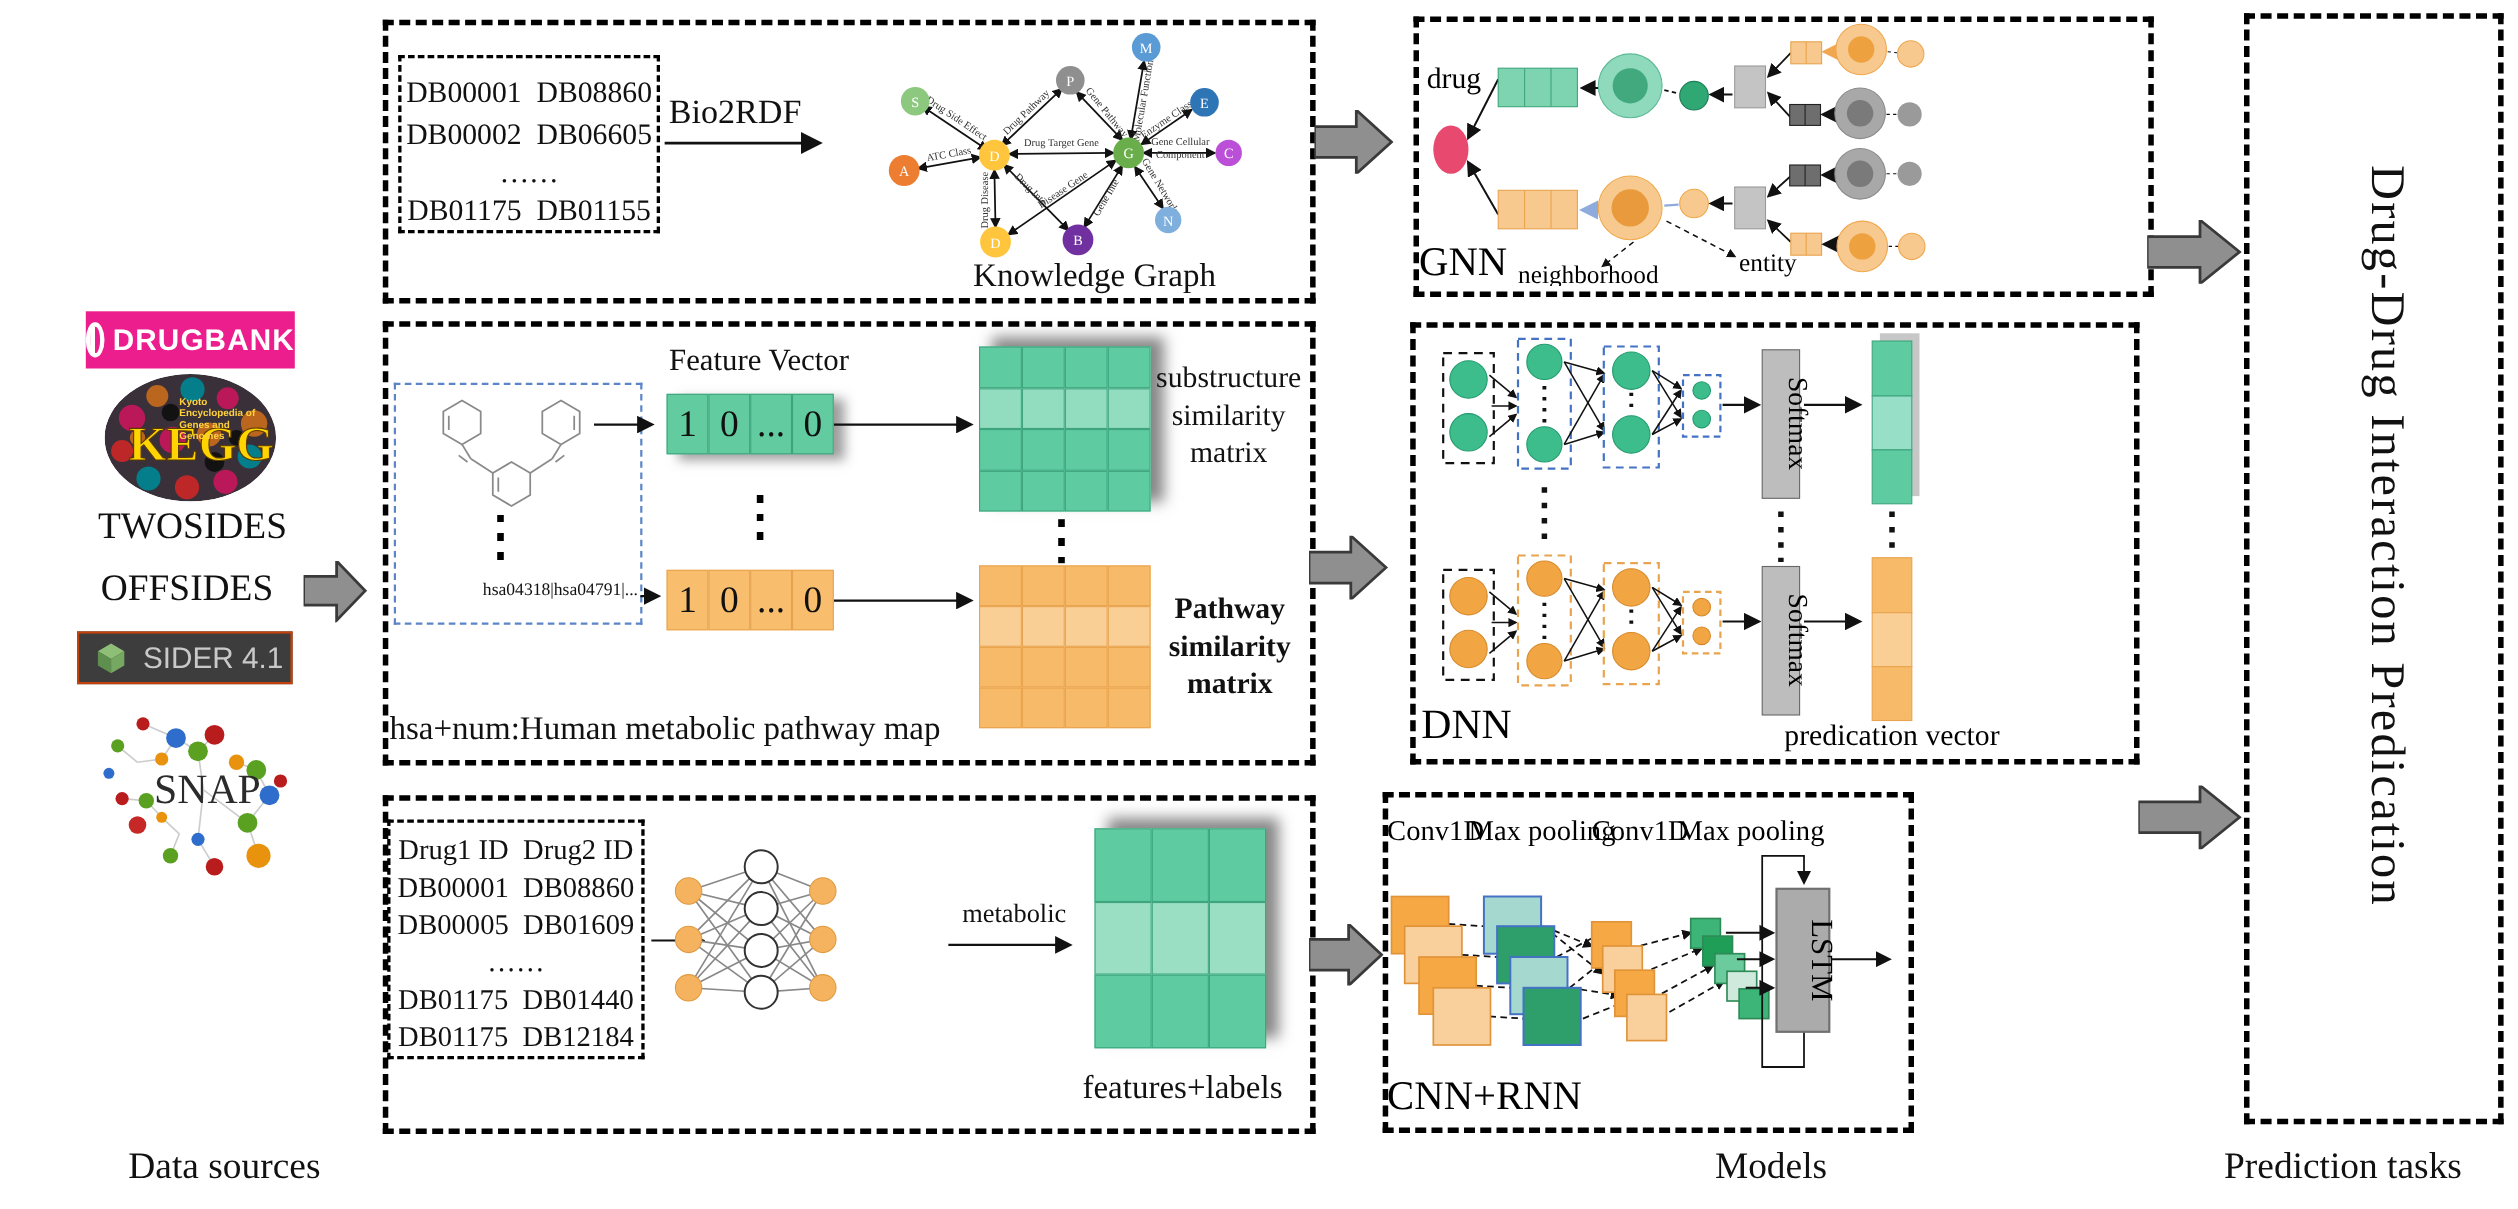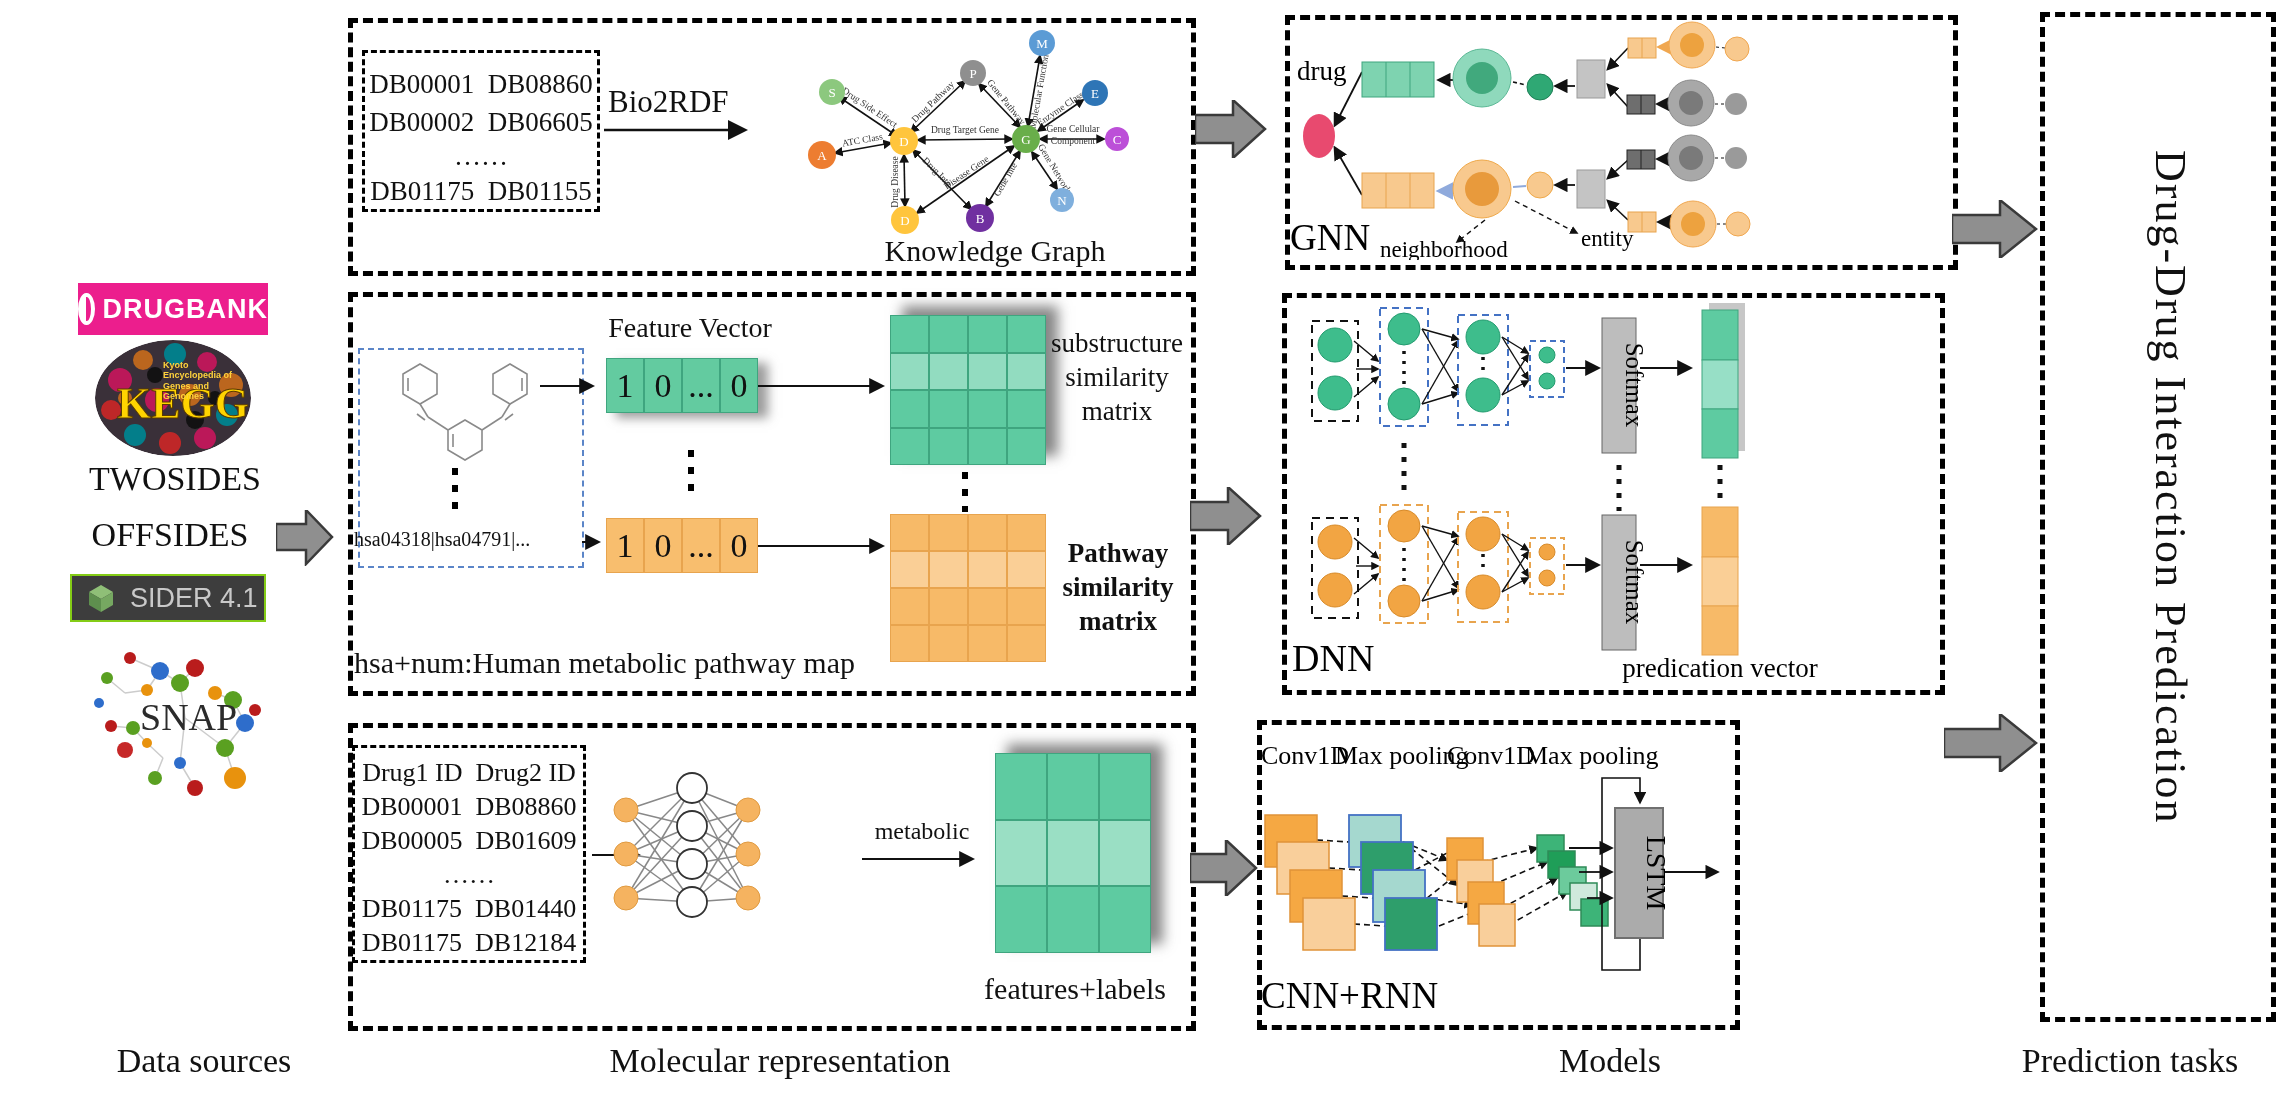--- a/index.html
+++ b/index.html
@@ -14,21 +14,21 @@
   .ctr{text-align:center;}
   .pre{white-space:pre;}
   .vdots{position:absolute;width:6px;background:repeating-linear-gradient(#000 0 7px,transparent 7px 17px);}
   .seclabel{font-size:34px;text-align:center;}
   
   .drugbank{background:#EC1E8D;display:flex;align-items:center;justify-content:center;gap:8px;}
   .db-icon{width:24px;height:24px;border:4px solid #fff;border-radius:50%;
            background:linear-gradient(90deg,#fff 0 45%,transparent 45%);}
   .drugbank span.t{color:#fff;font-weight:bold;font-size:27px;letter-spacing:1px;}
   
-  .sider{background:#3d3d3d;border:2px solid #84cc16;display:flex;align-items:center;gap:14px;padding-left:14px;box-sizing:border-box;}
+  .sider{background:#3d3d3d;border:2px solid #c2410c;display:flex;align-items:center;gap:14px;padding-left:14px;box-sizing:border-box;}
   .sider .t{color:#C9C9C9;font-size:27px;}
   
   .kegg{border-radius:50%;overflow:hidden;}
   .kegg-sub{color:#FFD23B;font-size:9px;line-height:1.15;font-weight:bold;}
   
   .matrix{display:grid;box-sizing:border-box;}
   .matrix div{box-sizing:border-box;}
   .m-green > div{background:#5ECBA1;border:1px solid #3FA57F;}
   .m-green.g44 > div:nth-child(n+5):nth-child(-n+8){background:#92DCC0;}
   .m-green.g33 > div:nth-child(n+4):nth-child(-n+6){background:#9ADFC4;}
@@ -329,21 +329,21 @@
       <line x1="140" y1="50" x2="132" y2="63"></line>
         <line x1="132" y1="63" x2="112" y2="76"></line>
       <line x1="55" y1="66" x2="47" y2="60"></line>
         <line x1="135" y1="66" x2="143" y2="60"></line>
       <line x1="38" y1="24" x2="38" y2="37"></line>
         <line x1="152" y1="24" x2="152" y2="37"></line>
         <line x1="83" y1="80" x2="83" y2="93"></line>
     </g>
   </svg>
   <div class="vdots" style="left:452px;top:468px;height:50px;"></div>
-  <div class="abs ser" style="left:354px;top:528px;width:226px;font-size:20px;">hsa04318|hsa04791|...</div>
+  <div class="abs ser" style="left:354px;top:528px;width:226px;font-size:16px;text-align:right;">hsa04318|hsa04791|...</div>
 
   <div class="abs ser ctr" style="left:600px;top:312px;width:180px;font-size:28px;">Feature Vector</div>
   <svg class="abs" style="left:540px;top:376px;" width="62" height="20">
       <line x1="0" y1="10" x2="52" y2="10" stroke="#111" stroke-width="2" marker-end="url(#ah)"></line>
     </svg>
   <div class="abs vec green shadow-r" style="left:606px;top:358px;width:152px;height:55px;">
     <div>1</div>
     <div>0</div>
     <div>...</div>
     <div>0</div>
@@ -648,17 +648,16 @@
     <polygon points="0,15 48,15 48,0 84,29 48,58 48,43 0,43" fill="#8F8F8F" stroke="#3a3a3a" stroke-width="2.5"></polygon>
   </svg>
   <svg class="abs" style="left:1944px;top:714px;" width="94" height="58">
     <polygon points="0,15 56,15 56,0 92,29 56,58 56,43 0,43" fill="#8F8F8F" stroke="#3a3a3a" stroke-width="2.5"></polygon>
   </svg>
 
   <div class="abs dash-heavy" style="left:2040px;top:12px;width:226px;height:1000px;"></div>
   <div class="abs vtext" style="left:2110px;top:150px;height:790px;width:86px;">Drug-Drug Interaction Predication</div>
 
   <div class="abs seclabel" style="left:74px;top:1042px;width:260px;">Data sources</div>
-  <div class="abs seclabel" style="left:550px;top:1042px;width:460px;">Molecular representation</div>
   <div class="abs seclabel" style="left:1470px;top:1042px;width:280px;">Models</div>
   <div class="abs seclabel" style="left:1985px;top:1042px;width:290px;text-align:center;">Prediction tasks</div>
 
 </div>
 
 </body></html>

